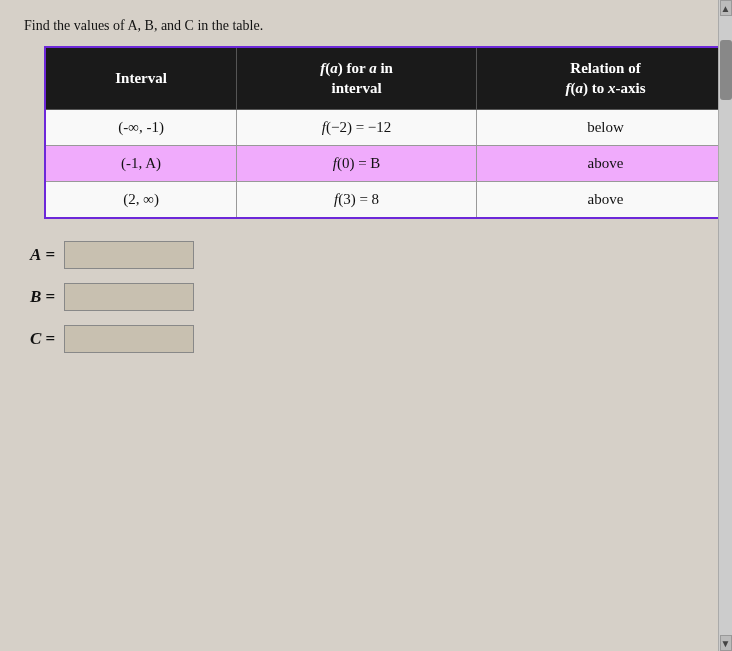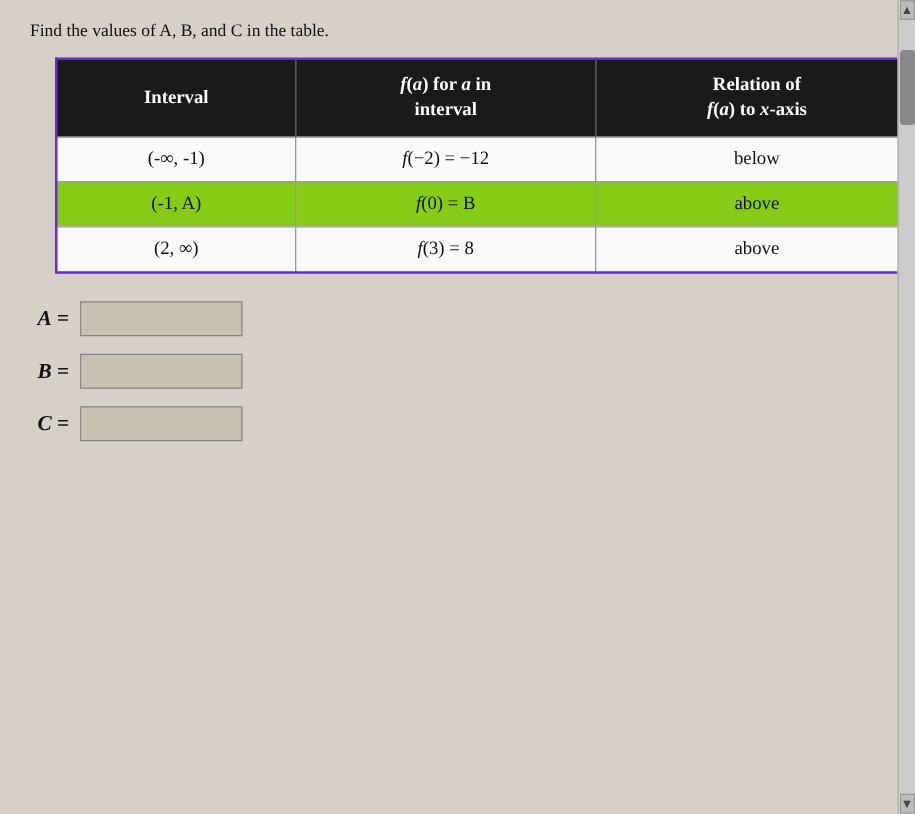--- a/index.html
+++ b/index.html
@@ -43,21 +43,21 @@
       color: #fff;
       text-align: center;
       padding: 10px 14px;
       font-weight: bold;
       font-size: 15px;
       border: 1px solid #555;
       line-height: 1.35;
     }
 
     .table-container td {
-      background-color: #84cc16;
+      background-color: #f0abfc;
       text-align: center;
       padding: 9px 12px;
       border: 1px solid #999;
       font-size: 15px;
       color: #111;
     }
 
     .table-container tr:nth-child(odd) td {
       background-color: #f9f9f9;
     }

